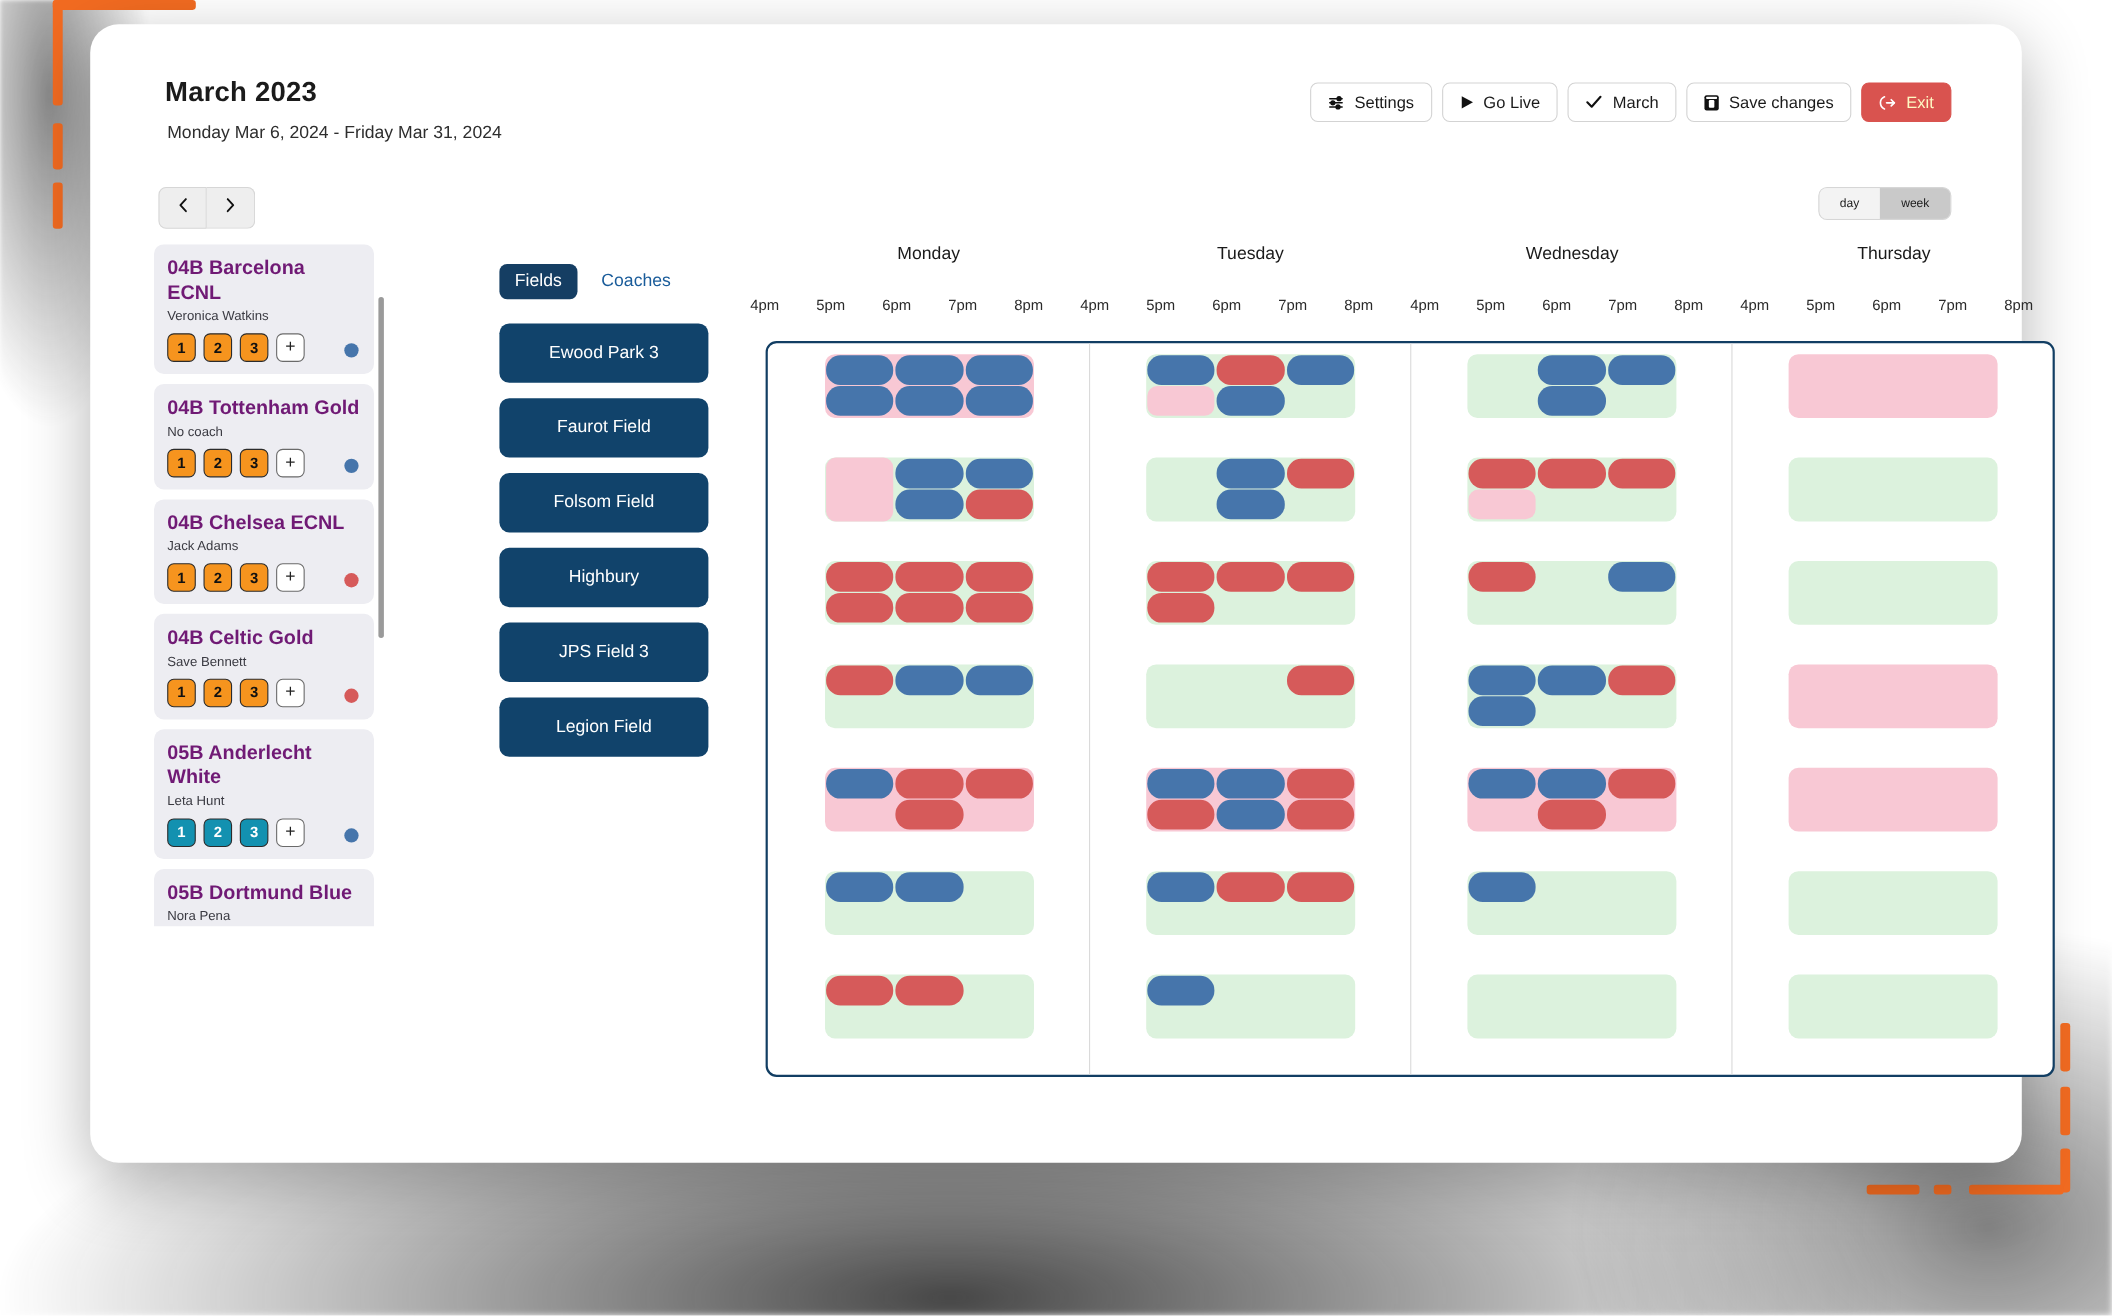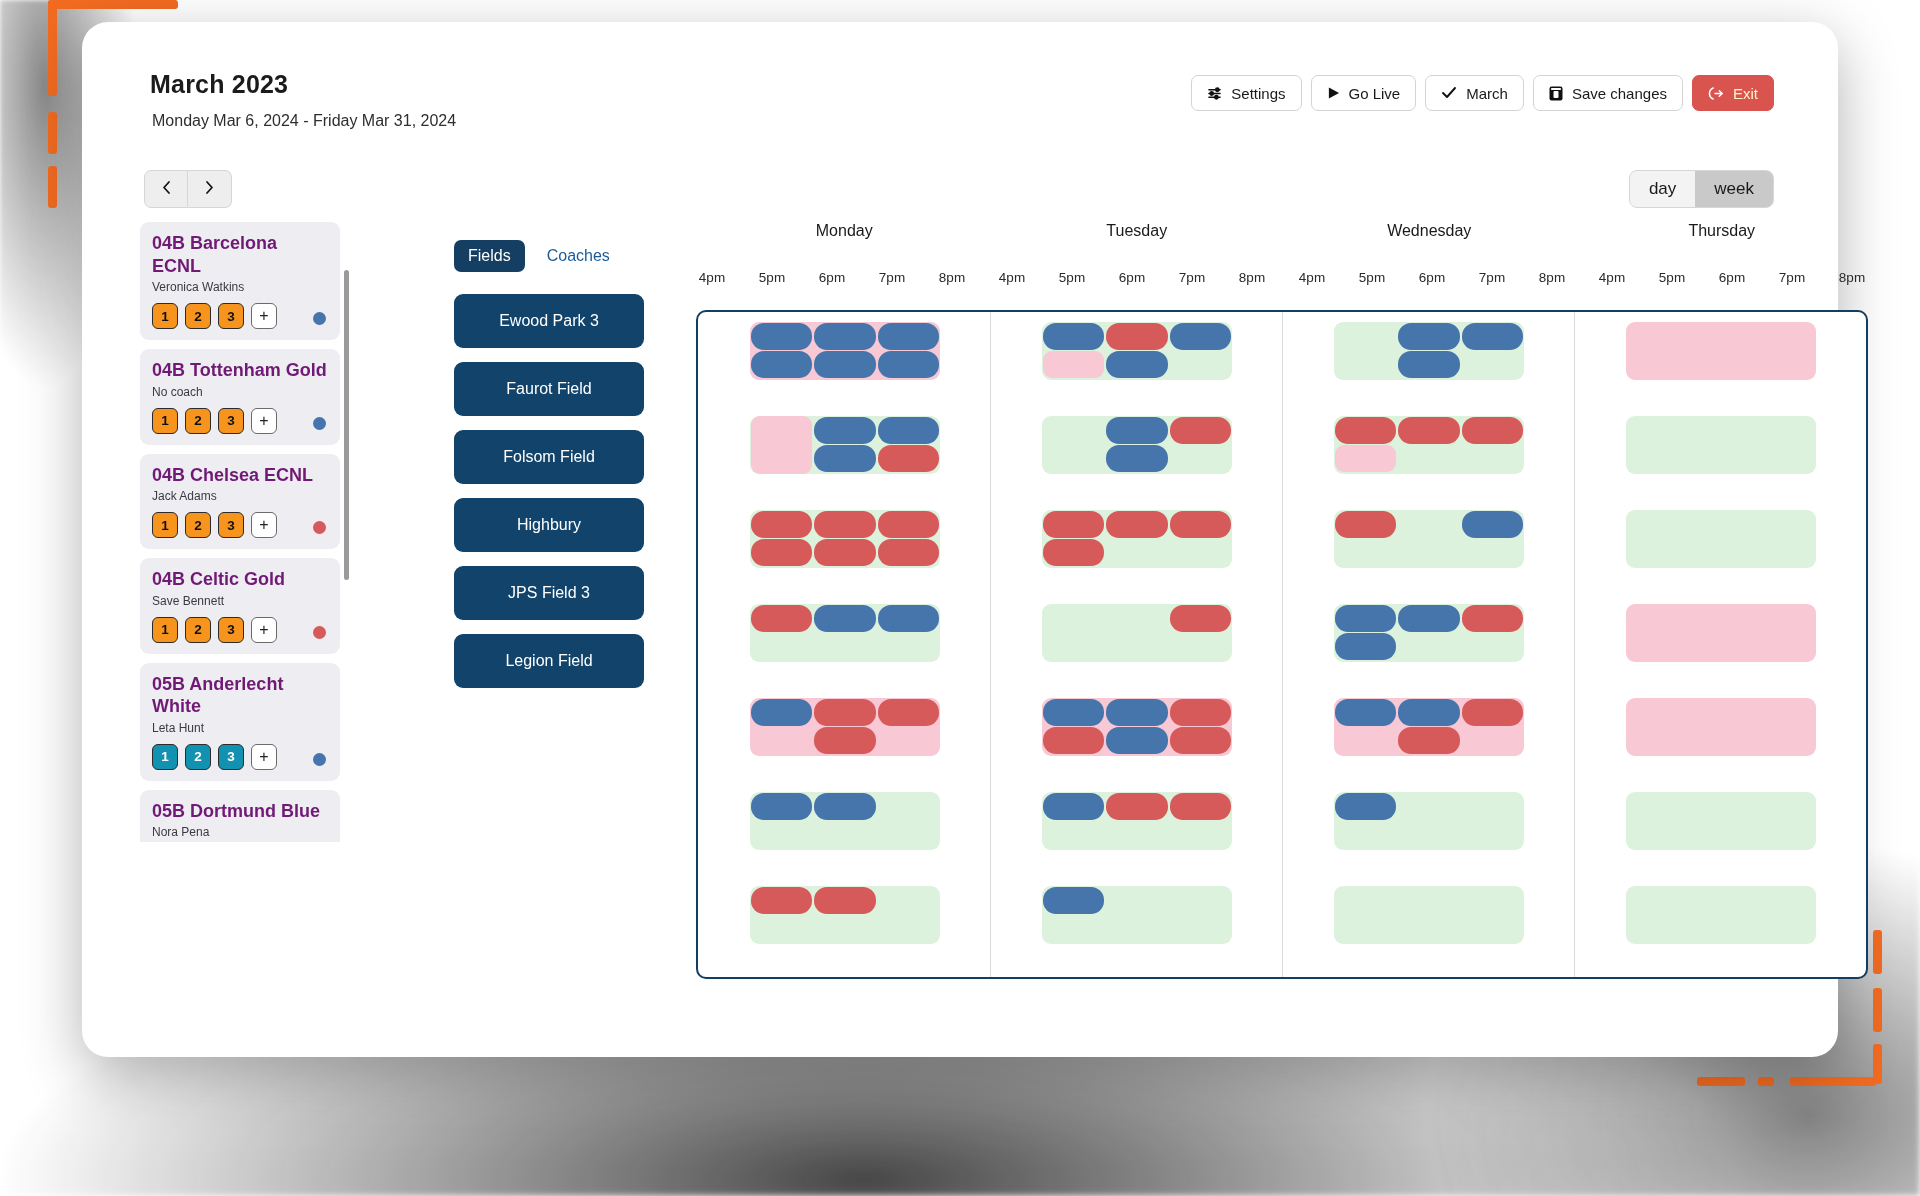--- a/index.html
+++ b/index.html
@@ -55,21 +55,21 @@
   .navgroup { position:absolute; left:62px; top:148px; display:flex; }
   .navbtn {
     width:44px; height:38px; background:#eeeeee; border:1px solid #d6d6d6;
     display:flex; align-items:center; justify-content:center; cursor:pointer; color:#111;
   }
   .navbtn:first-child { border-radius:7px 0 0 7px; }
   .navbtn:last-child  { border-radius:0 7px 7px 0; border-left:none; }
 
   .dw { position:absolute; right:64px; top:148px; display:flex;
         background:#e6e6e6; border:1px solid #d6d6d6; border-radius:8px; overflow:hidden; }
-  .dw div { padding:8px 19px; font-size:17px; color:#1a1a1a; cursor:pointer; }
+  .dw div { padding:8px 19px; font-size:11px; color:#1a1a1a; cursor:pointer; }
   .dw div.on { background:#c9c9c9; }
   .dw div.off { background:#f3f3f3; }
 
   
   .teamlist { position:absolute; left:58px; top:200px; width:200px; height:620px; overflow:hidden; }
   .tcard { background:#EDEDF2; border-radius:9px; padding:10px 12px 11px; margin-bottom:9px; position:relative; }
   .tname { font-size:18px; font-weight:700; color:#701a75; line-height:1.25; }
   .tcoach{ font-size:12px; color:#3a3a42; margin-top:3px; }
   .tnums { display:flex; gap:7px; margin-top:9px; align-items:center; }
   .nbox {
@@ -95,21 +95,21 @@
     font-size:16px; margin-bottom:14px; line-height:1.15; padding:0 10px; cursor:pointer;
   }
   .fbtn.two { height:62px; }
 
   
   .daynames { position:absolute; left:616px; top:200px; width:1170px; display:flex; }
   .daynames > div { flex:1; text-align:center; font-size:16px; color:#1a1a1a; }
 
   .timerow { position:absolute; left:600px; top:248px; width:1200px; display:flex; }
   .timerow .tcellgrp { flex:1; display:flex; }
-  .timerow .tcell { flex:1; text-align:center; font-size:13.5px; color:#2a2a2a; }
+  .timerow .tcell { flex:1; text-align:left; font-size:13.5px; color:#2a2a2a; }
 
   .calbox {
     position:absolute; left:614px; top:288px; width:1172px; height:669px;
     border:2px solid #123E63; border-radius:10px; background:#fff; overflow:hidden;
   }
   .daysep { position:absolute; top:0; bottom:0; width:1px; background:#dadada; }
 
   .grid { position:absolute; left:0; top:0; right:0; bottom:0; }
   .rowbg { position:absolute; border-radius:9px; }
   .rowbg.green { background:#DCF2DD; }

